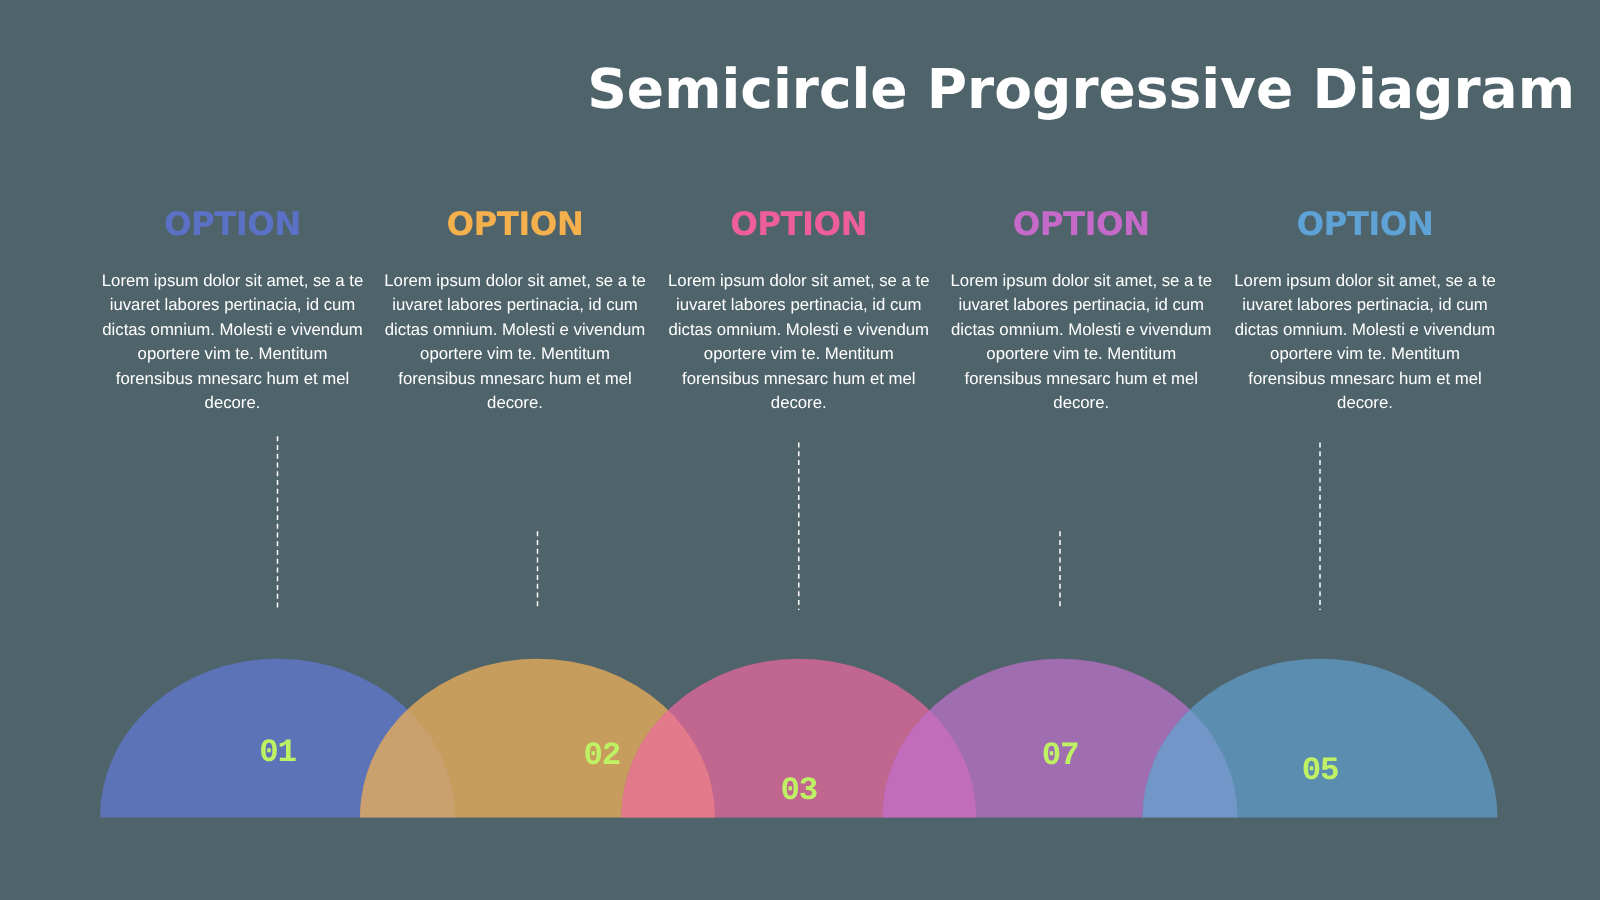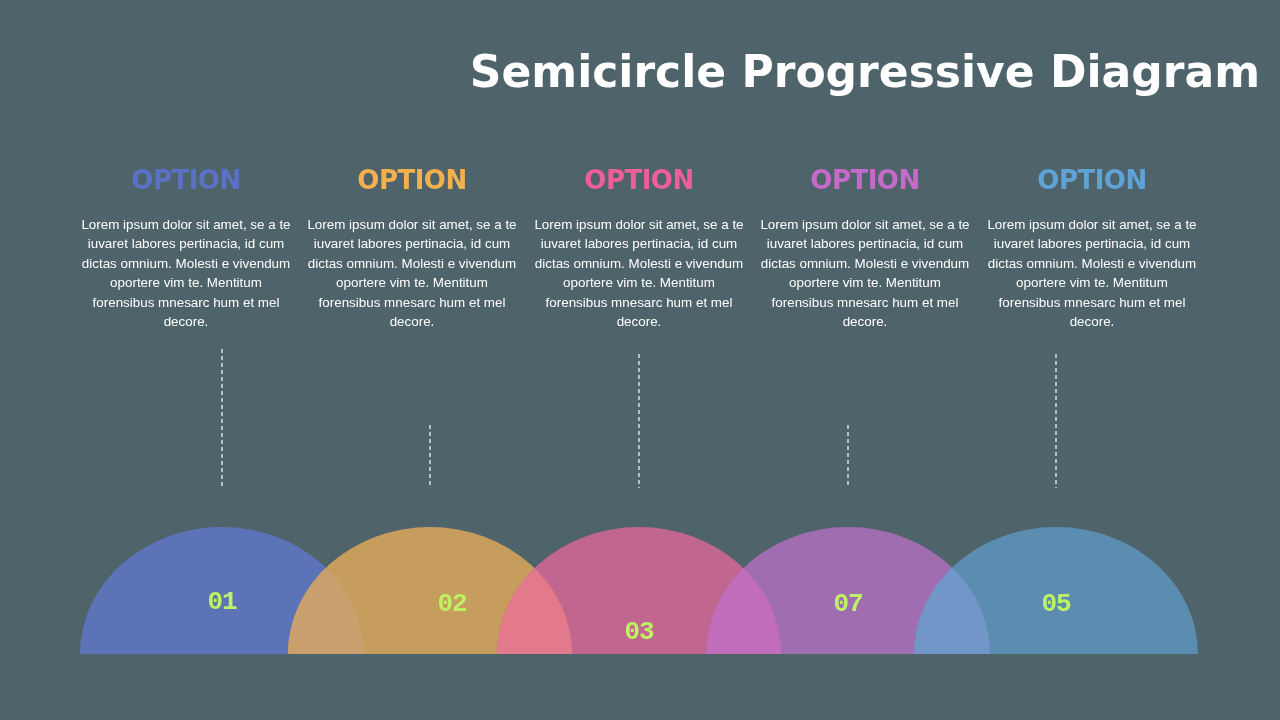--- a/index.html
+++ b/index.html
@@ -102,16 +102,16 @@
     </g>
   <g clip-path="url(#c3)">
       <path d="M706,654 A142,127 0 0 1 990,654 Z" fill="#c26cbc"></path>
     </g>
   <g clip-path="url(#c4)">
       <path d="M914,654 A142,127 0 0 1 1198,654 Z" fill="#7396c8"></path>
     </g>
 </svg>
 
 <div class="num" style="left:162px; top:578px;">01</div>
-<div class="num" style="left:392px; top:580px;">02</div>
+<div class="num" style="left:376px; top:580px;text-align:right;">02</div>
 <div class="num" style="left:579px; top:608px;">03</div>
 <div class="num" style="left:788px; top:580px;">07</div>
-<div class="num" style="left:996px; top:580px;">05</div>
+<div class="num" style="left:996px; top:592px;">05</div>
 
 </body></html>

